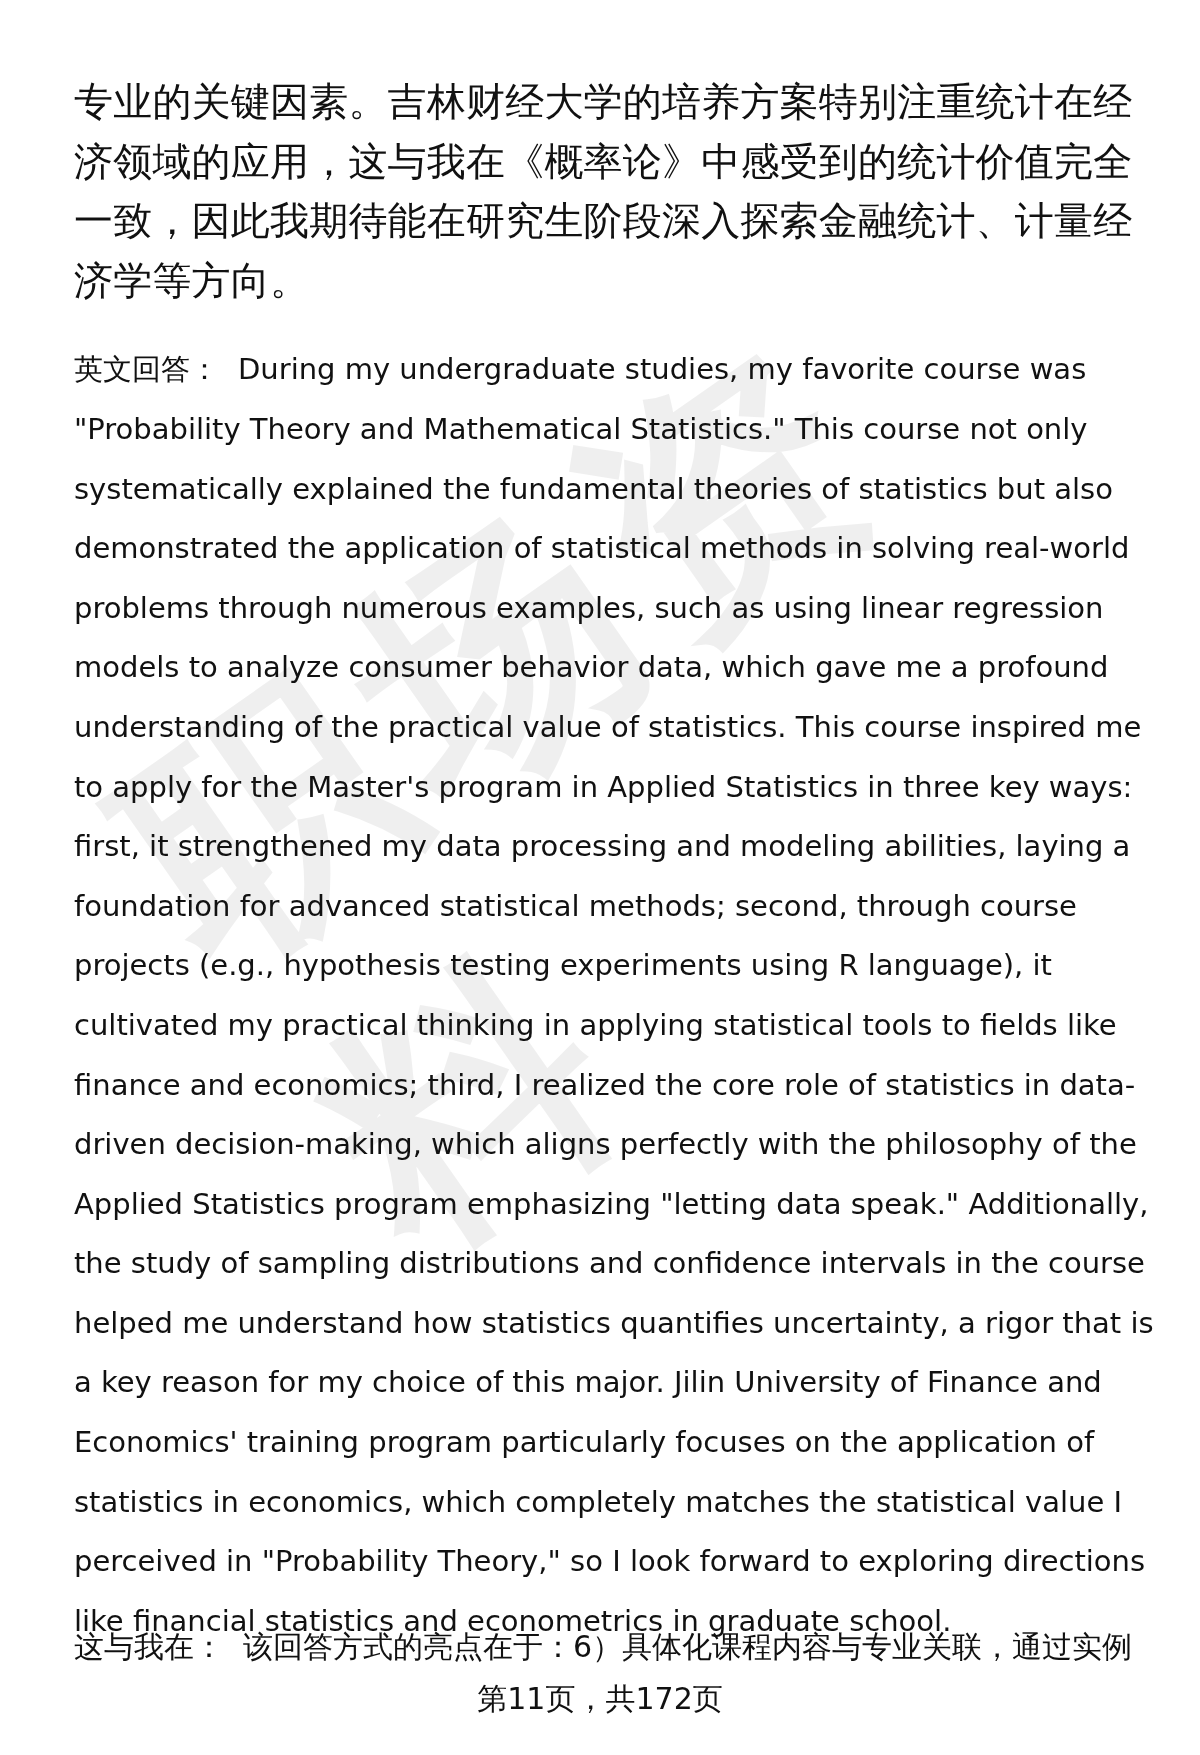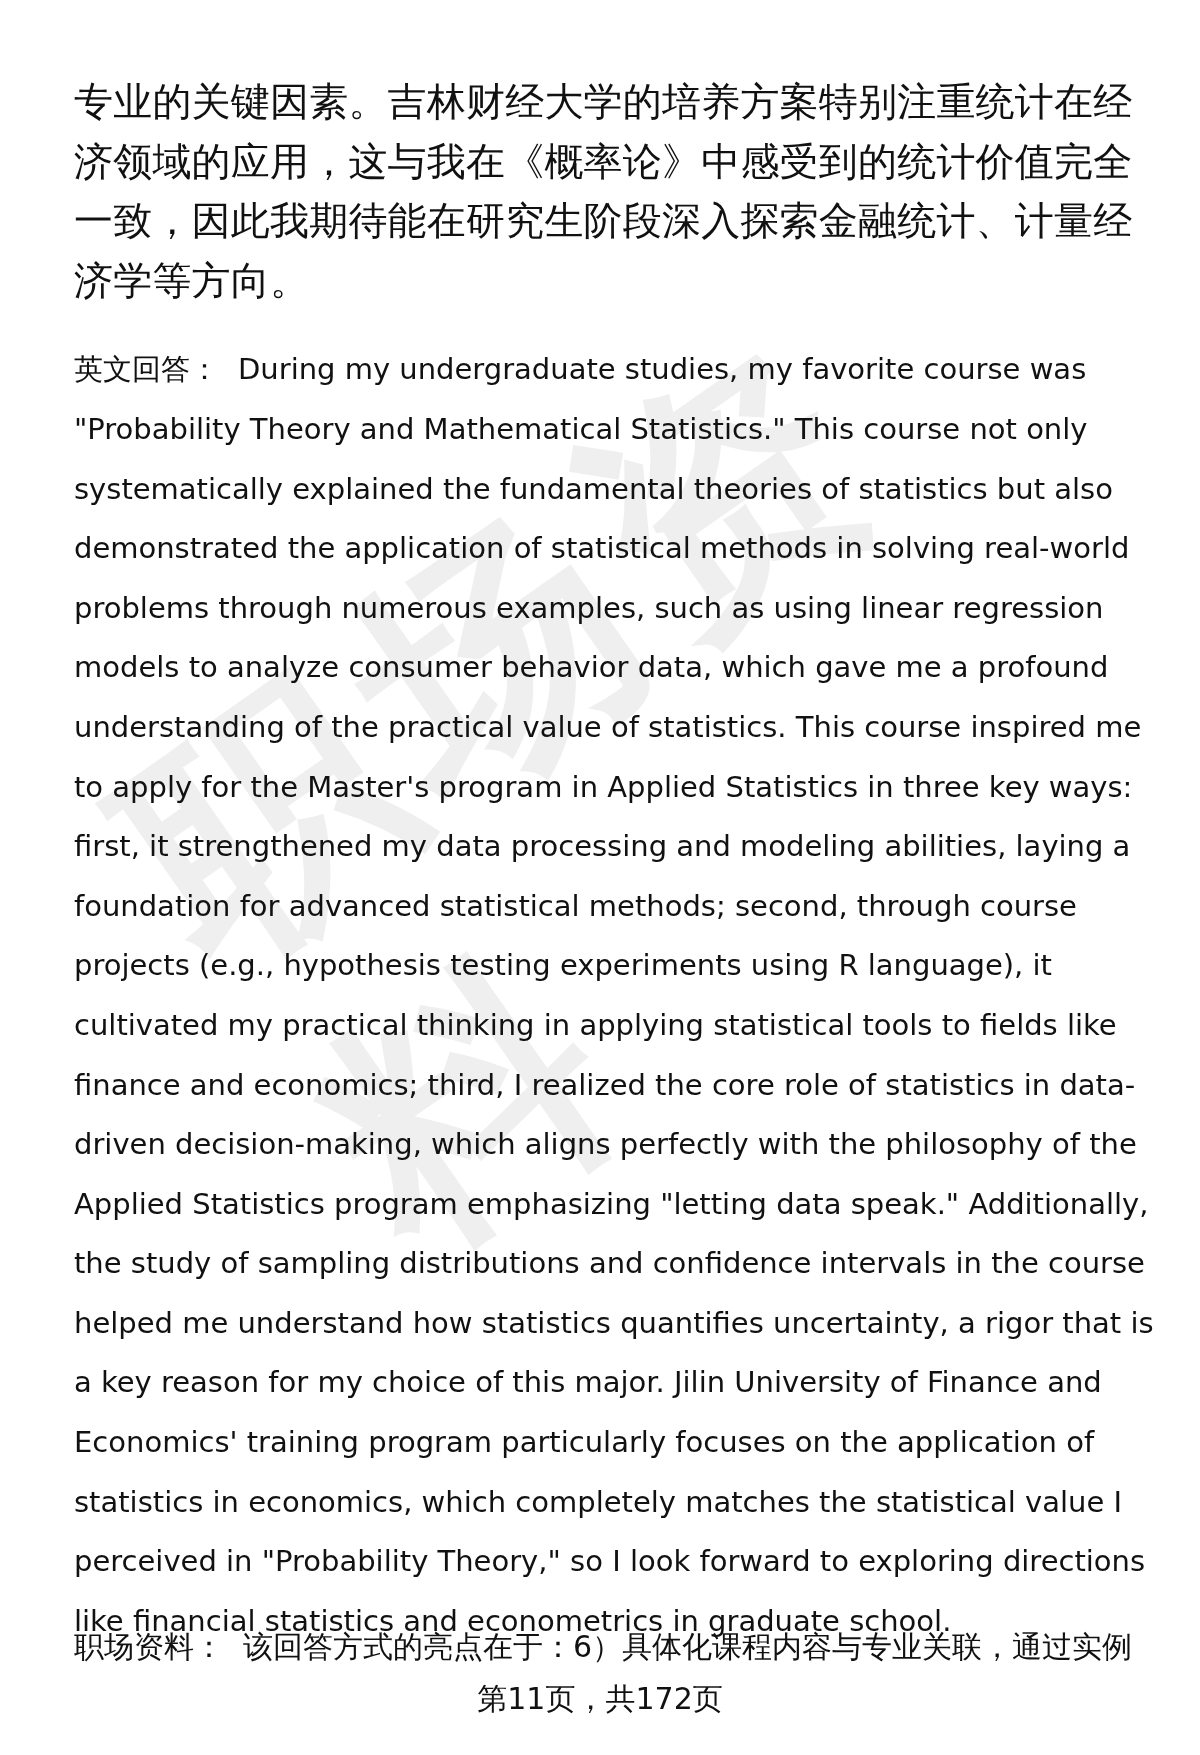--- a/index.html
+++ b/index.html
@@ -35,15 +35,15 @@
 </head>
 <body>
 
 <div class="watermark">职场资料</div>
 
 <div class="page">
   <p class="para para-cn">专业的关键因素。吉林财经大学的培养方案特别注重统计在经济领域的应用，这与我在《概率论》中感受到的统计价值完全一致，因此我期待能在研究生阶段深入探索金融统计、计量经济学等方向。</p>
   <p class="para para-en"><span class="label">英文回答：</span><span>During my undergraduate studies, my favorite course was "Probability Theory and Mathematical Statistics." This course not only systematically explained the fundamental theories of statistics but also demonstrated the application of statistical methods in solving real-world problems through numerous examples, such as using linear regression models to analyze consumer behavior data, which gave me a profound understanding of the practical value of statistics. This course inspired me to apply for the Master's program in Applied Statistics in three key ways: first, it strengthened my data processing and modeling abilities, laying a foundation for advanced statistical methods; second, through course projects (e.g., hypothesis testing experiments using R language), it cultivated my practical thinking in applying statistical tools to fields like finance and economics; third, I realized the core role of statistics in data-driven decision-making, which aligns perfectly with the philosophy of the Applied Statistics program emphasizing "letting data speak." Additionally, the study of sampling distributions and confidence intervals in the course helped me understand how statistics quantifies uncertainty, a rigor that is a key reason for my choice of this major. Jilin University of Finance and Economics' training program particularly focuses on the application of statistics in economics, which completely matches the statistical value I perceived in "Probability Theory," so I look forward to exploring directions like financial statistics and econometrics in graduate school.</span></p>
 </div>
 
-<div class="last-para"><span class="label">职场资料：</span><span>该回答方式的亮点在于：6）具体化课程内容与专业关联，通过实例</span></div>
+<div class="last-para"><span class="label">这与我在：</span><span>该回答方式的亮点在于：6）具体化课程内容与专业关联，通过实例</span></div>
 
 <div class="footer">第11页，共172页</div>
 
 </body></html>

